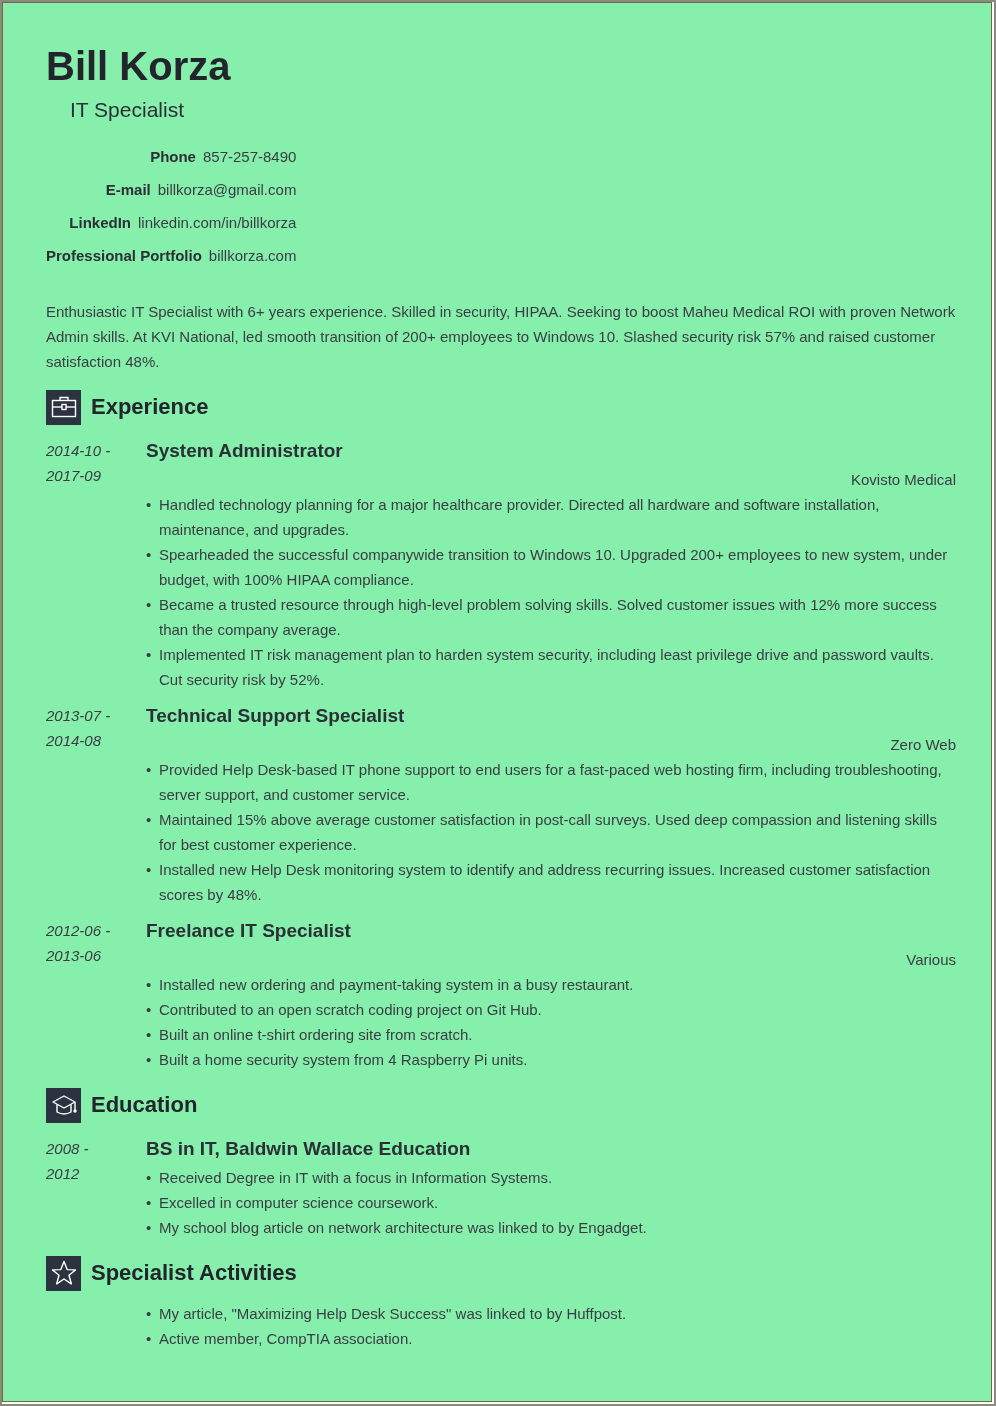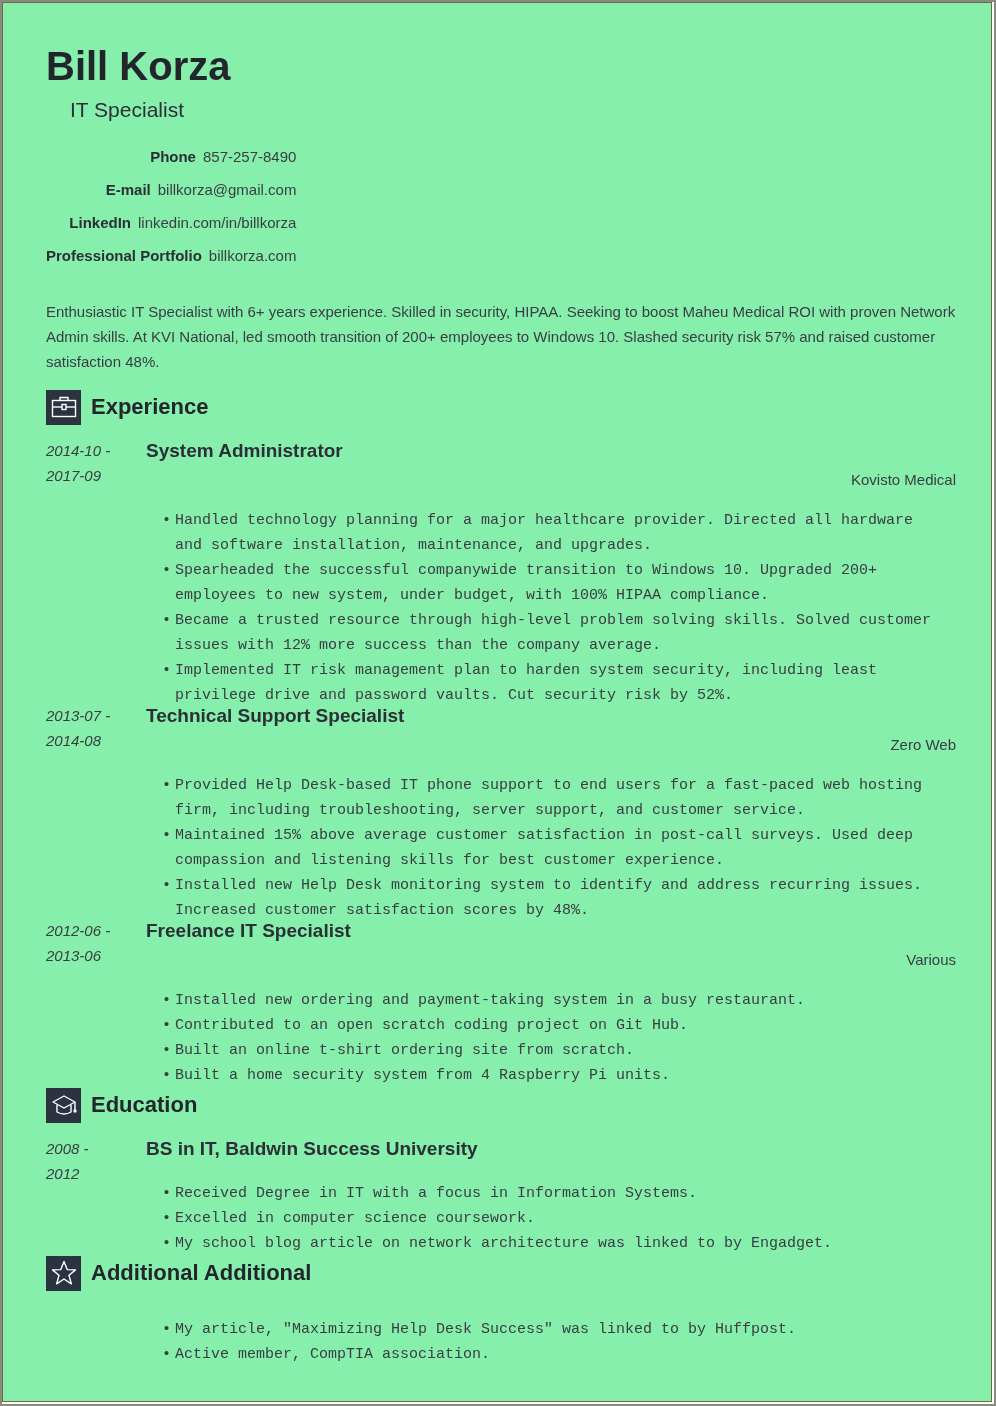--- a/index.html
+++ b/index.html
@@ -41,21 +41,21 @@
   }
   .section-title { font-size: 22px; font-weight: bold; color: #22252c; }
   .entry { position: absolute; left: 0; width: 910px; }
   .dates {
     position: absolute; left: 0; top: 0; width: 90px;
     font-size: 15px; line-height: 25px; color: #3a3d43; font-style: italic;
   }
   .entry-body { position: absolute; left: 100px; top: 0; width: 810px; }
   .role { font-size: 19px; font-weight: bold; color: #2b2f36; line-height: 25px; height: 29px; }
   .org { font-size: 15px; line-height: 25px; color: #3a3d43; text-align: right; }
-  ul.bullets { list-style: none; margin: 16px; padding: 0; font-family: Liberation Mono, monospace; }
+  ul.bullets { list-style: none; margin: 0; padding: 0; }
   ul.bullets li {
     position: relative; padding-left: 13px;
     font-size: 15px; line-height: 25px; color: #3a3d43;
   }
   ul.bullets li::before {
     content: "•"; position: absolute; left: 0; top: 0; color: #3a3d43;
   }
 </style>
 </head>
 <body>
@@ -157,36 +157,36 @@
     </div>
     <div class="section-title">Education</div>
   </div>
 
   <div class="entry" style="top:1133px;">
     <div class="dates">
       <div>2008 -</div>
       <div>2012</div>
     </div>
     <div class="entry-body">
-      <div class="role">BS in IT, Baldwin Success University</div>
+      <div class="role">BS in IT, Baldwin Wallace Education</div>
       <ul class="bullets">
         <li>Received Degree in IT with a focus in Information Systems.</li>
         <li>Excelled in computer science coursework.</li>
         <li>My school blog article on network architecture was linked to by Engadget.</li>
       </ul>
     </div>
   </div>
 
   <div class="section-head" style="top:1252px;">
     <div class="section-icon">
       <svg width="26" height="26" viewBox="0 0 26 26" fill="none" stroke="#ffffff" stroke-width="1.4" stroke-linejoin="round">
         <path d="M13 1.5 L16.2 9.6 L24.5 9.9 L18 15.2 L20.3 23.8 L13 19 L5.7 23.8 L8 15.2 L1.5 9.9 L9.8 9.6 Z"></path>
       </svg>
     </div>
-    <div class="section-title">Additional Additional</div>
+    <div class="section-title">Specialist Activities</div>
   </div>
 
   <div class="entry" style="top:1298px;">
     <div class="entry-body">
       <ul class="bullets">
         <li>My article, "Maximizing Help Desk Success" was linked to by Huffpost.</li>
         <li>Active member, CompTIA association.</li>
       </ul>
     </div>
   </div>

